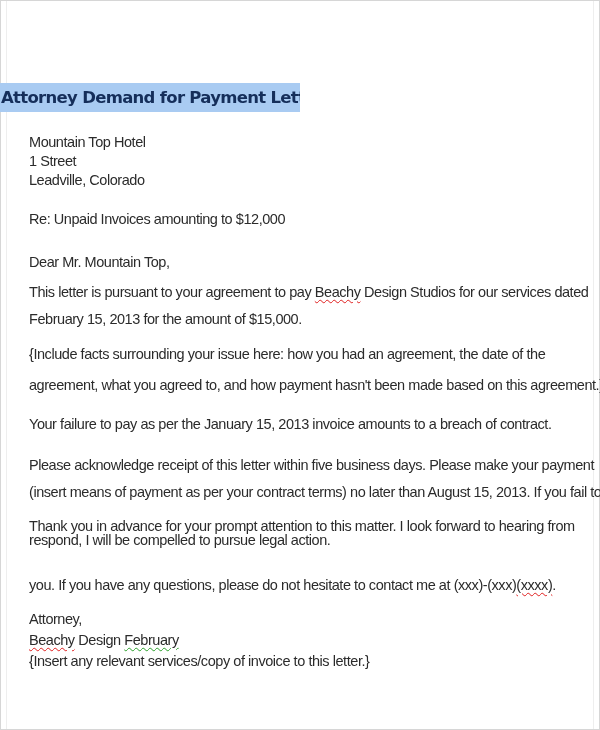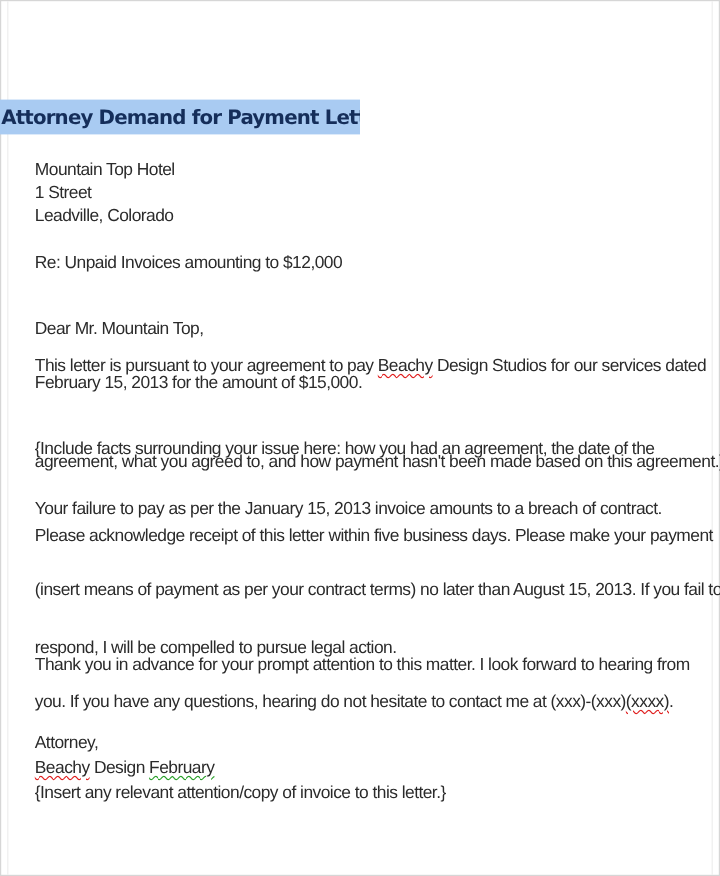--- a/index.html
+++ b/index.html
@@ -54,34 +54,34 @@
 
   <div class="title">Attorney Demand for Payment Letter</div>
 
   <div class="content">
     <div class="line" style="top:132px">Mountain Top Hotel</div>
     <div class="line" style="top:151px">1 Street</div>
     <div class="line" style="top:170px">Leadville, Colorado</div>
 
     <div class="line" style="top:209px">Re: Unpaid Invoices amounting to $12,000</div>
 
-    <div class="line" style="top:264px">Dear Mr. Mountain Top,</div>
+    <div class="line" style="top:252px">Dear Mr. Mountain Top,</div>
 
-    <div class="line" style="top:295px"><span>This letter is pursuant to your agreement  to pay </span><span class="sq">Beachy</span><span> Design Studios for our services dated</span></div>
+    <div class="line" style="top:282px"><span>This letter is pursuant to your agreement  to pay </span><span class="sq">Beachy</span><span> Design Studios for our services dated</span></div>
     <div class="line" style="top:309px">February 15, 2013  for the amount of $15,000.</div>
 
-    <div class="line" style="top:364px">{Include facts surrounding your issue here:  how you had an  agreement,  the  date of the</div>
+    <div class="line" style="top:344px">{Include facts surrounding your issue here:  how you had an  agreement,  the  date of the</div>
     <div class="line" style="top:375px">agreement,  what  you agreed to, and how payment hasn't been  made based on this agreement.}</div>
 
     <div class="line" style="top:414px">Your failure to pay as per the January  15, 2013  invoice amounts to a breach of contract.</div>
 
-    <div class="line" style="top:437px">Please acknowledge receipt of this letter within five business days. Please make your payment</div>
+    <div class="line" style="top:455px">Please acknowledge receipt of this letter within five business days. Please make your payment</div>
     <div class="line" style="top:482px">(insert means  of payment as per your contract terms) no later than  August 15, 2013. If you fail to</div>
     <div class="line" style="top:530px">respond, I will be compelled to pursue legal action.</div>
 
-    <div class="line" style="top:544px">Thank you in advance for your prompt attention to this matter. I look forward to hearing from</div>
-    <div class="line" style="top:575px"><span>you. If you have any questions, hearing do not hesitate to contact me at (xxx)-(xxx)</span><span class="sq">(xxxx)</span><span>.</span></div>
+    <div class="line" style="top:516px">Thank you in advance for your prompt attention to this matter. I look forward to hearing from</div>
+    <div class="line" style="top:575px"><span>you. If you have any questions, please do not hesitate to contact me at (xxx)-(xxx)</span><span class="sq">(xxxx)</span><span>.</span></div>
 
     <div class="line" style="top:609px">Attorney,</div>
     <div class="line" style="top:630px"><span class="sq">Beachy</span><span> Design </span><span class="sqg">February</span></div>
-    <div class="line" style="top:651px">{Insert any relevant  attention/copy of invoice to this letter.}</div>
+    <div class="line" style="top:651px">{Insert any relevant  services/copy of invoice to this letter.}</div>
   </div>
 </div>
 
 </body></html>

